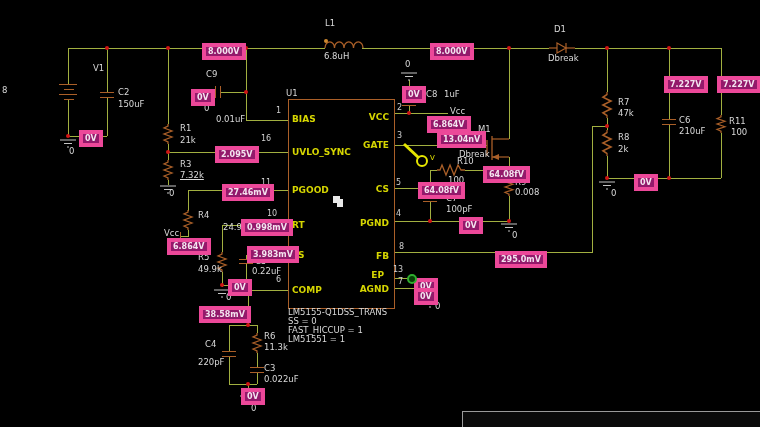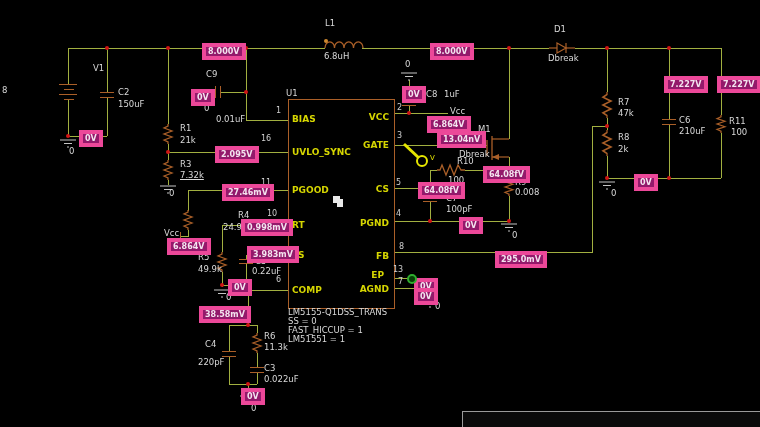--- a/index.html
+++ b/index.html
@@ -275,21 +275,21 @@
   <span class="lbl" style="left:2px;top:85px;">8</span>
   <span class="lbl" style="left:118px;top:87px;">C2</span>
   <span class="lbl" style="left:118px;top:99px;">150uF</span>
   <span class="lbl" style="left:206px;top:69px;">C9</span>
   <span class="gnd0" style="left:204px;top:104px;">0</span>
   <span class="lbl" style="left:216px;top:104px;margin-top:10px;">0.01uF</span>
   <span class="lbl" style="left:180px;top:123px;">R1</span>
   <span class="lbl" style="left:180px;top:135px;">21k</span>
   <span class="lbl" style="left:180px;top:159px;">R3</span>
   <span class="lbl" style="left:180px;top:170px;text-decoration:underline;">7.32k</span>
-  <span class="lbl" style="left:198px;top:210px;margin-left:40px;">R4</span>
+  <span class="lbl" style="left:198px;top:210px;">R4</span>
   <span class="lbl" style="left:198px;top:222px;margin-left:25px;">24.9k</span>
   <span class="lbl" style="left:164px;top:228px;">Vcc</span>
   <span class="lbl" style="left:198px;top:252px;">R5</span>
   <span class="lbl" style="left:198px;top:264px;">49.9k</span>
   <span class="lbl" style="left:255px;top:256px;">C5</span>
   <span class="lbl" style="left:252px;top:266px;">0.22uF</span>
   <span class="lbl" style="left:205px;top:339px;">C4</span>
   <span class="lbl" style="left:198px;top:357px;">220pF</span>
   <span class="lbl" style="left:264px;top:331px;">R6</span>
   <span class="lbl" style="left:264px;top:342px;">11.3k</span>

